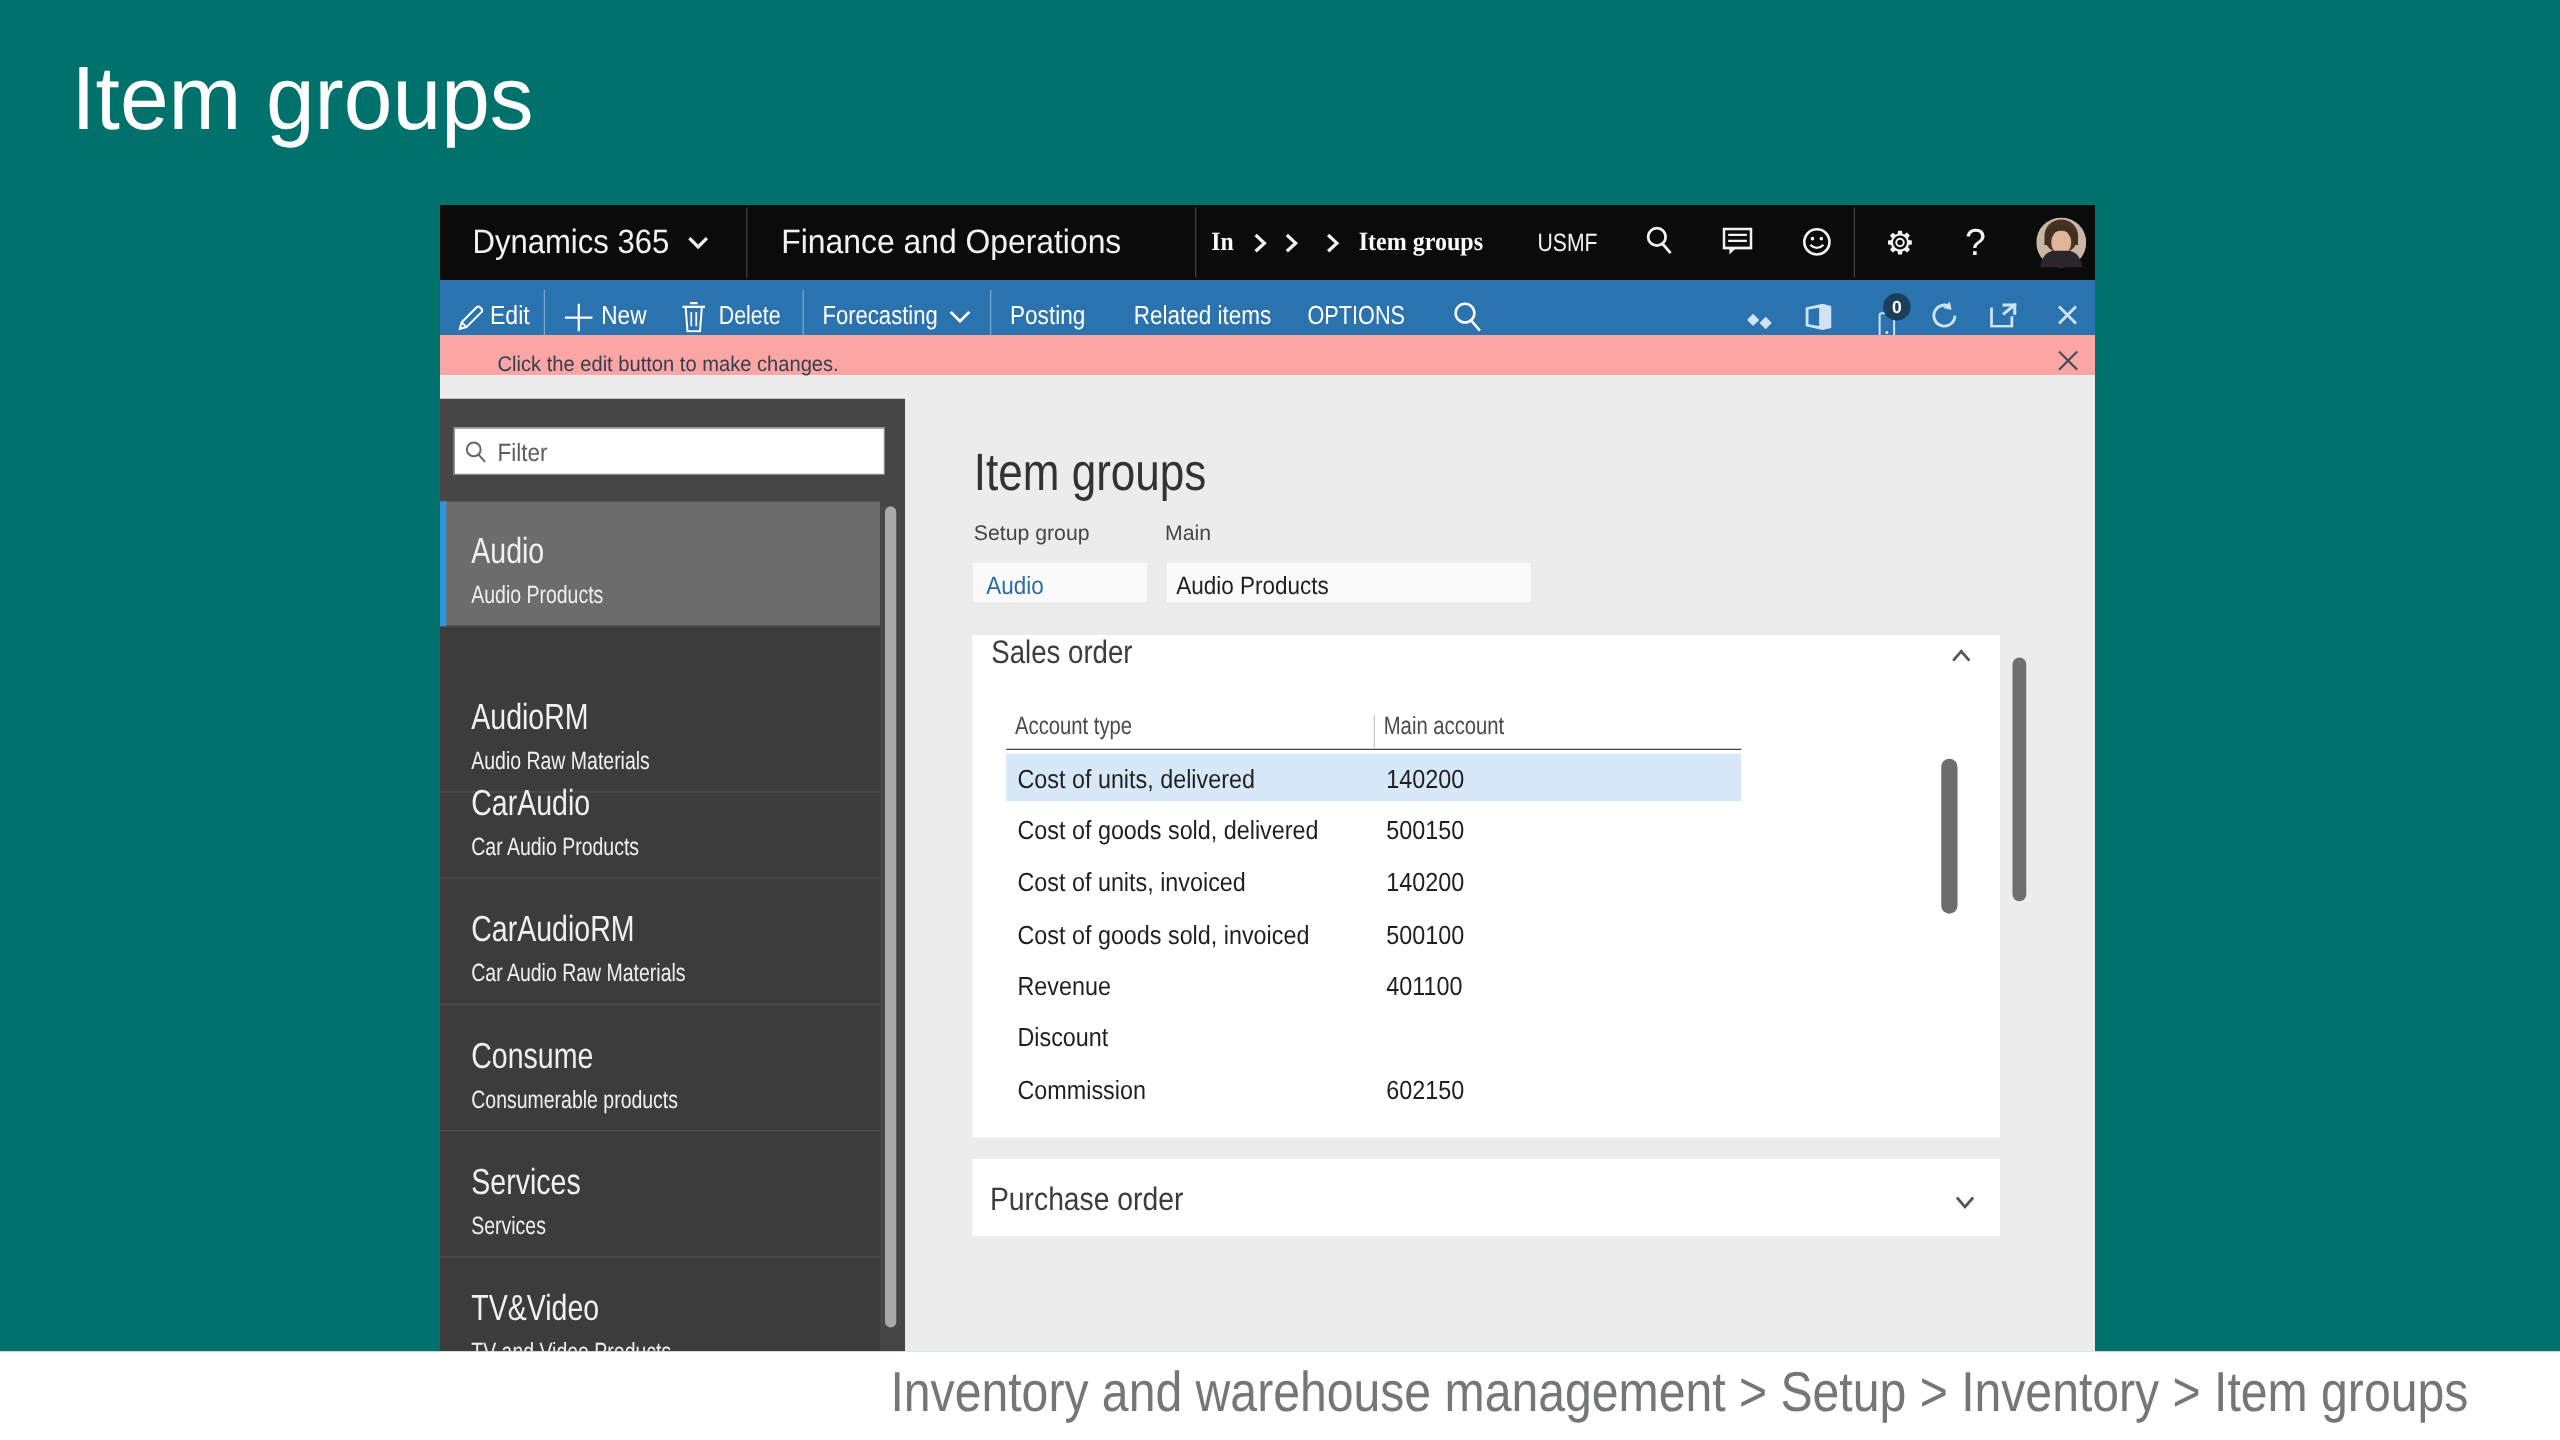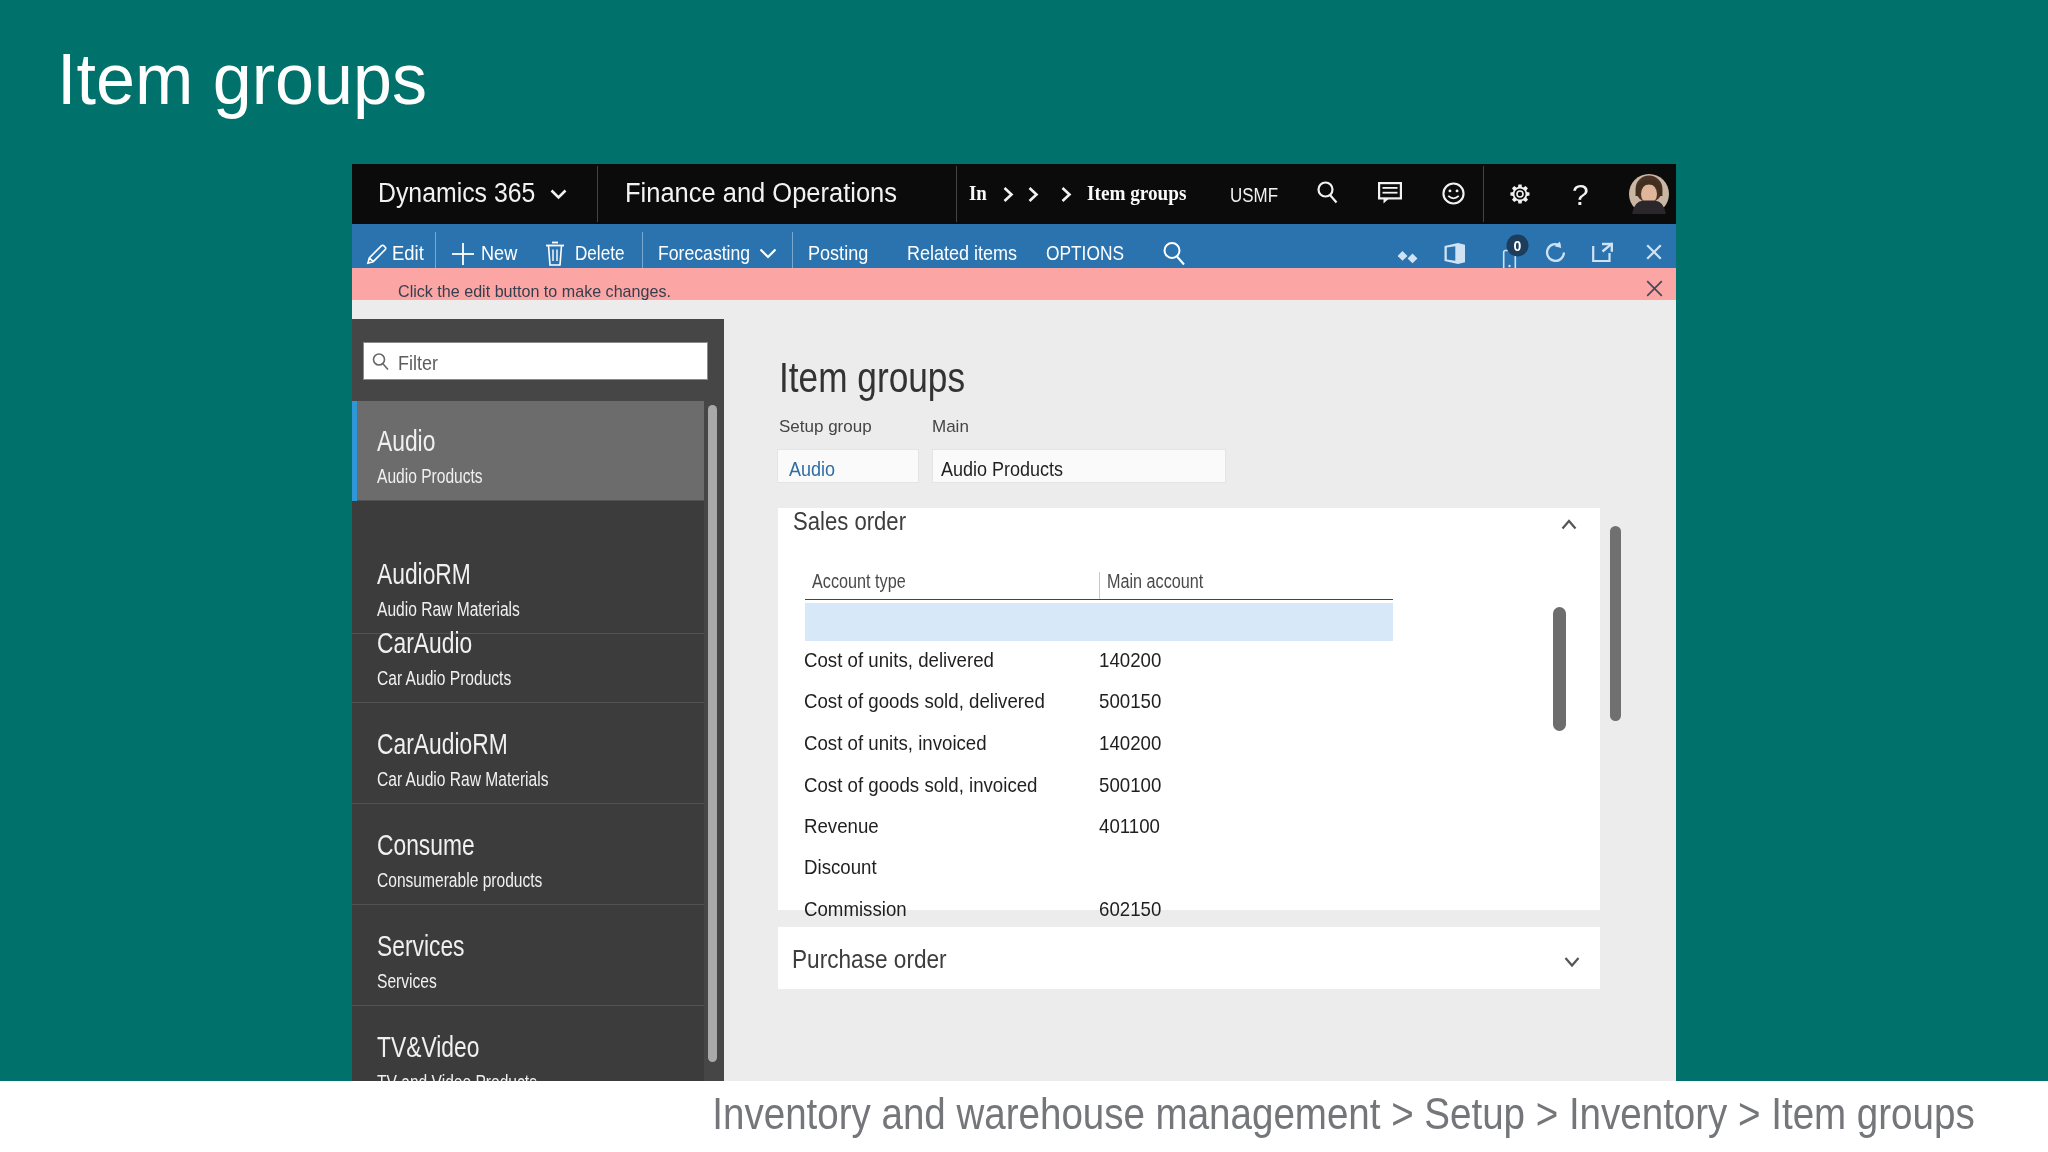--- a/index.html
+++ b/index.html
@@ -49,21 +49,21 @@
   .cardtitle { left:15px; top:0px; font-size:26px; color:#3d3d3d; transform:scaleX(0.85); }
   .cardtitle2 { left:14px; top:19px; font-size:26px; color:#3d3d3d; transform:scaleX(0.87); }
 
   #salescard { top:189px; height:402px; }
   #pocard { top:608px; height:62px; }
   #invcard { top:687px; height:64px; }
 
   .th { font-size:20px; color:#4a4a4a; top:63px; transform:scaleX(0.81); }
   #tableline { position:absolute; left:27px; top:91px; width:588px; height:1px; background:#454545; }
   #selrow { position:absolute; left:27px; top:95px; width:588px; height:38px; background:#d7e9f9; }
-  .trow { position:absolute; left:26px; width:581px; height:41px;margin-top:36px; }
+  .trow { position:absolute; left:36px; width:581px; height:41px; }
   .trow span { position:absolute; line-height:1; font-size:21px; color:#1f1f1f; white-space:nowrap; transform:scaleX(0.889); transform-origin:0 50%; }
   .trow .c1 { left:0; top:10px; }
   .trow .c2 { left:295px; top:10px; }
 
   #innerscroll { position:absolute; left:775px; top:99px; width:13px; height:124px; background:#6d6d6d; border-radius:7px; }
   #outerscroll { position:absolute; left:886px; top:207px; width:11px; height:195px; background:#707070; border-radius:6px; }
 
   
   #bottombar { left:0; top:1081px; width:2048px; height:71px; background:#ffffff; }
   #crumb { position:absolute; right:73px; top:10px; font-size:45px; color:#75767a; line-height:1; white-space:nowrap; transform:scaleX(0.856); transform-origin:100% 50%; }

